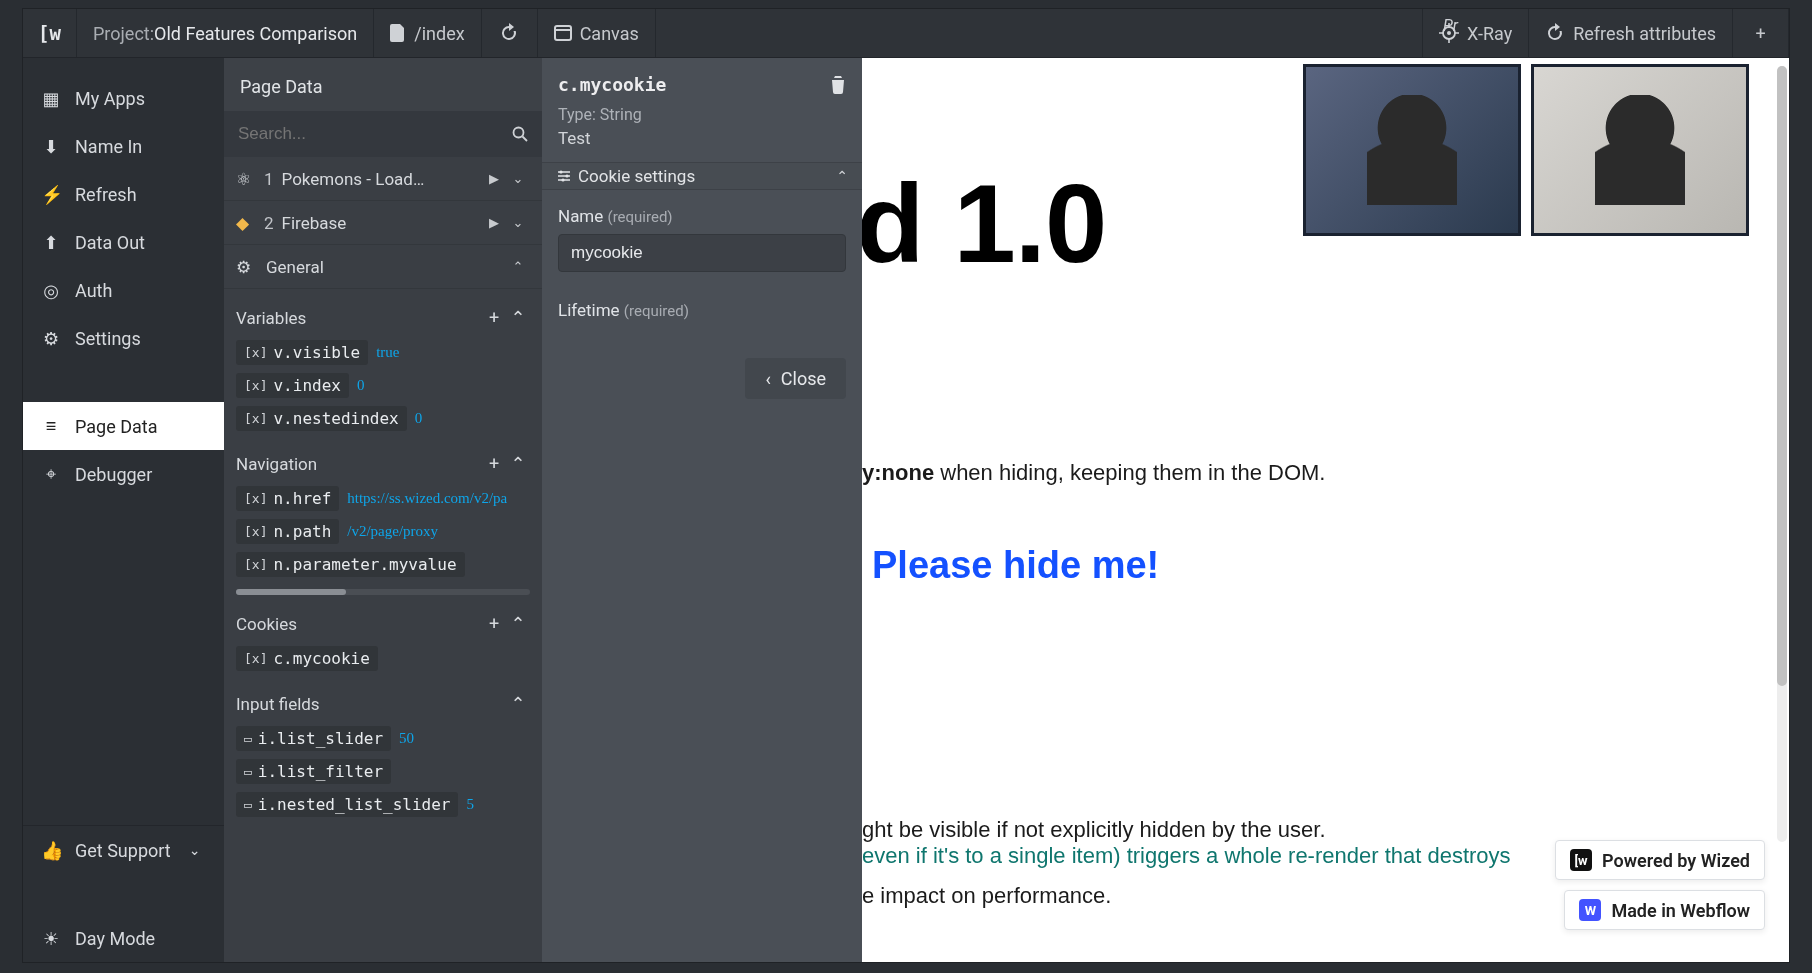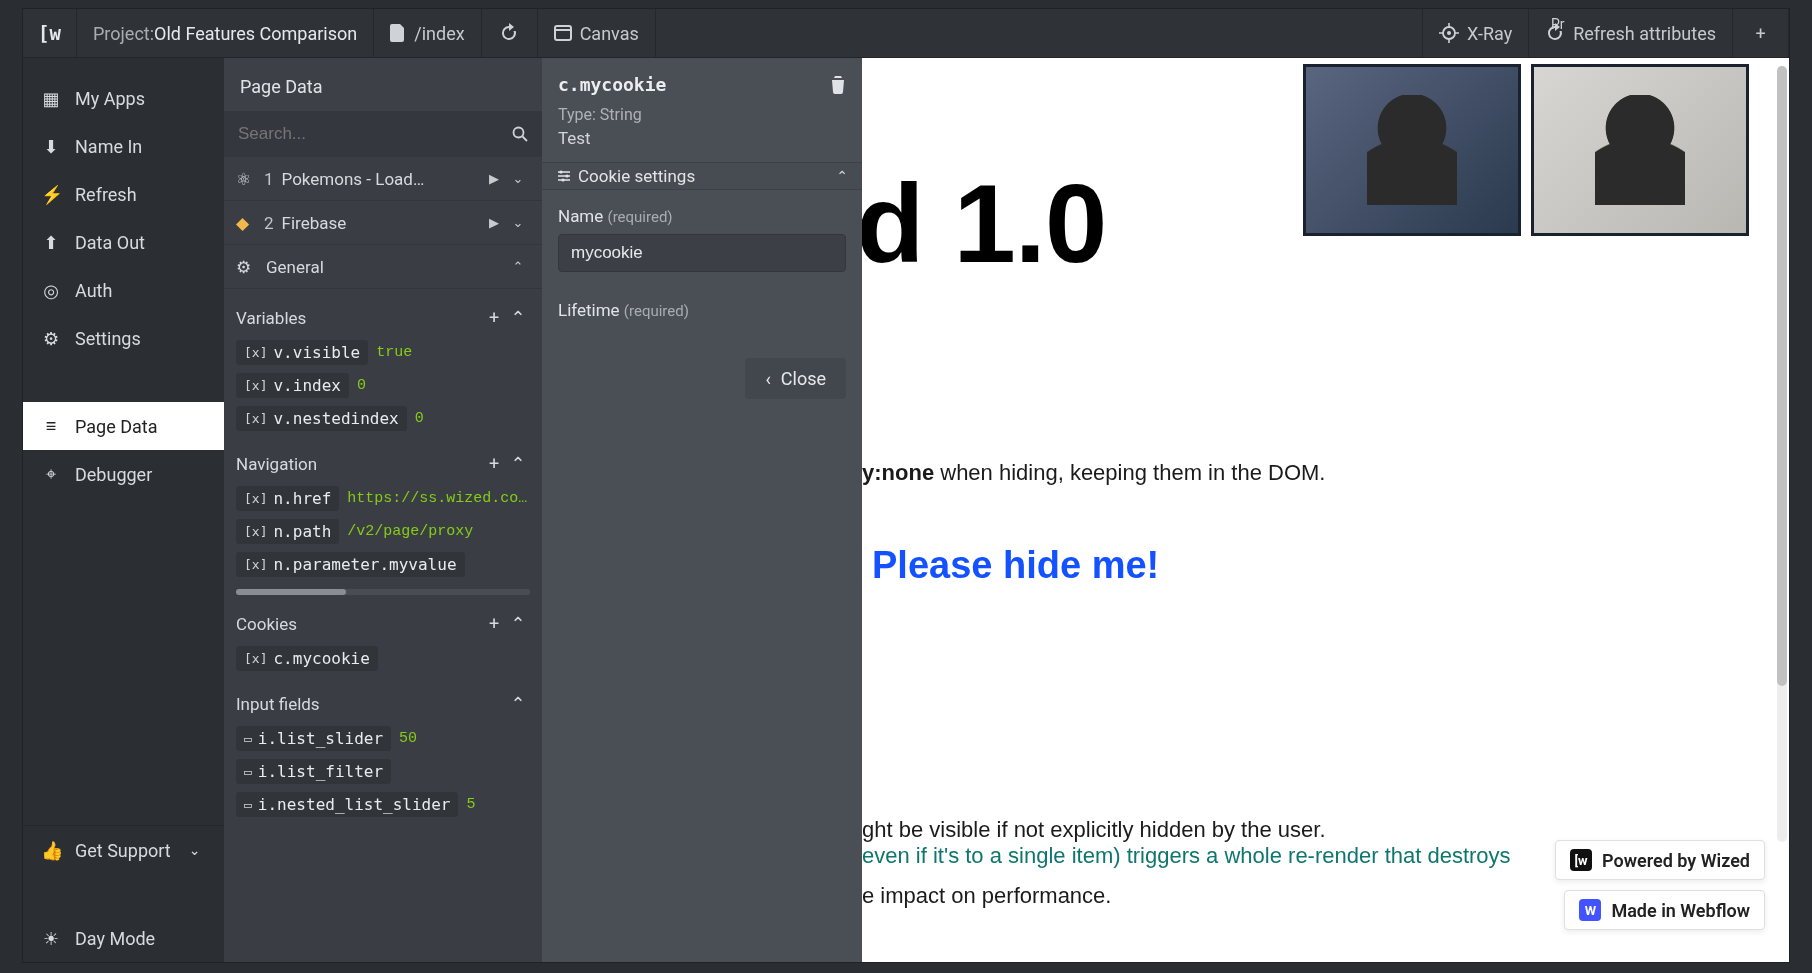--- a/index.html
+++ b/index.html
@@ -145,21 +145,21 @@
     display:inline-flex; align-items:center;
     background:#313539;
     border-radius:3px;
     padding: 3px 8px;
     font-family: Menlo, Consolas, monospace;
     font-size: 16px;
     color: #e9ecef;
     gap:6px;
   }
   .kv-row .badge .bx { font-size:13px; color:#d0d3d7; }
-  .kv-row .val { margin-left:8px; color:#84cc16; font-family: Liberation Mono, monospace; font-size:15px; overflow:hidden; text-overflow:ellipsis; white-space:nowrap; }
+  .kv-row .val { margin-left:8px; color:#0ea5e9; font-family: Liberation Serif, serif; font-size:15px; overflow:hidden; text-overflow:ellipsis; white-space:nowrap; }
   
   .detail {
     width: 320px;
     background: #4a4f56;
     display:flex; flex-direction:column;
     position: relative;
   }
   .detail-header {
     display:flex; align-items:center;
     padding: 16px 16px 10px 16px;
@@ -619,13 +619,13 @@
         <span>Powered by Wized</span>
       </div>
       <div class="made-badge blue mb2">
         <span class="sq">W</span>
         <span>Made in Webflow</span>
       </div>
     </div>
   </div>
 </div>
 
-<div style="position:absolute; top:16px; left:1551px; color:#cfd2d6; font-size:14px;">Pr</div>
+<div style="position:absolute; top:16px; left:1443px; color:#cfd2d6; font-size:16px;font-style:italic;">Pr</div>
 
 </body></html>

